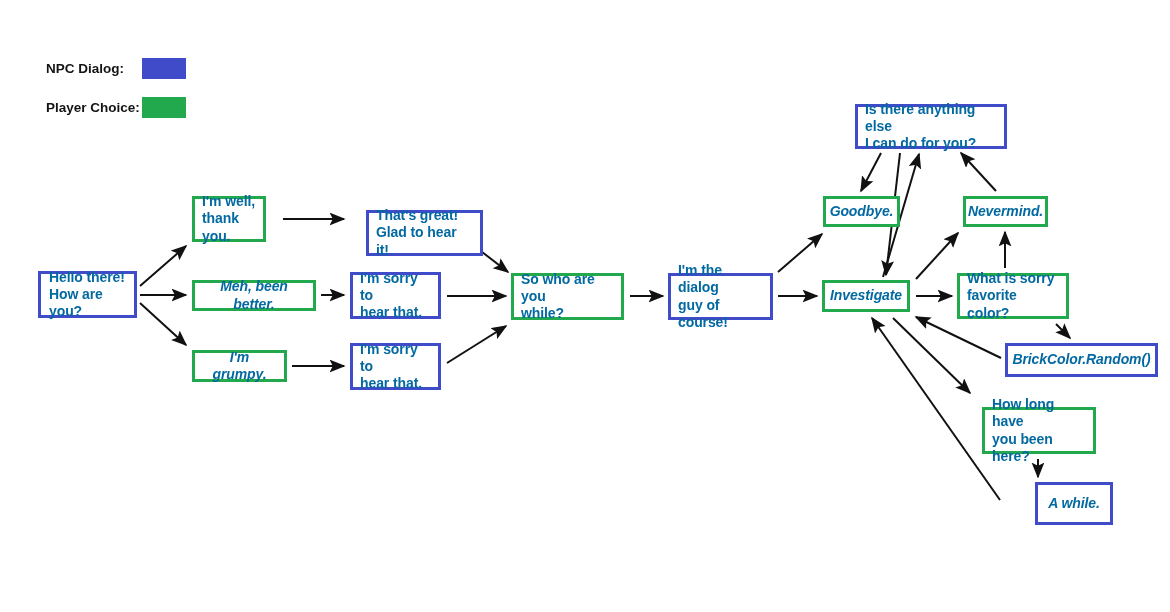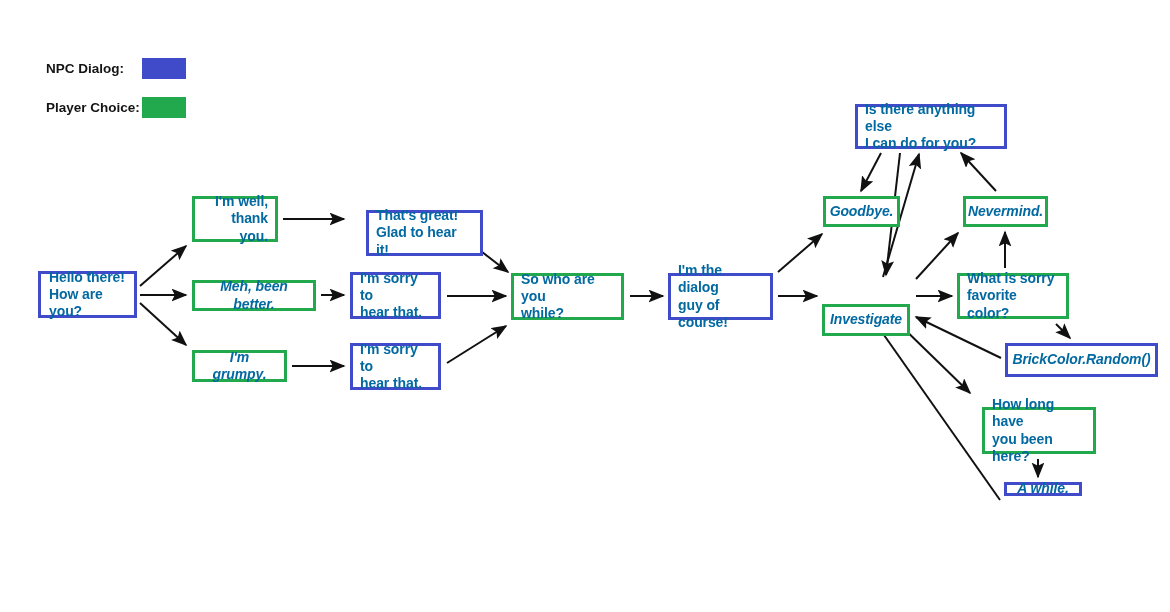--- a/index.html
+++ b/index.html
@@ -123,40 +123,40 @@
         <line x1="1001" y1="358" x2="916" y2="317" stroke="#111111" stroke-width="2" marker-end="url(#arrowhead)"></line>
         <line x1="893" y1="318" x2="970" y2="393" stroke="#111111" stroke-width="2" marker-end="url(#arrowhead)"></line>
         <line x1="1038" y1="459" x2="1038" y2="477" stroke="#111111" stroke-width="2" marker-end="url(#arrowhead)"></line>
         <line x1="1000" y1="500" x2="872" y2="318" stroke="#111111" stroke-width="2" marker-end="url(#arrowhead)"></line>
       </g>
   </svg>
 
   <div id="nodes">
       <div class="node npc" style="left: 38px; top: 271px; width: 99px; height: 47px; padding-left: 8px;">Hello there!
 How are you?</div>
-      <div class="node player" style="left: 192px; top: 196px; width: 86px; height: 46px; text-align: right;">I'm well,
+      <div class="node player" style="left: 192px; top: 196px; width: 74px; height: 46px;">I'm well,
 thank you.</div>
       <div class="node player center" style="left: 192px; top: 280px; width: 124px; height: 31px;">Meh, been better.</div>
       <div class="node player center" style="left: 192px; top: 350px; width: 95px; height: 32px;">I'm grumpy.</div>
       <div class="node npc" style="left: 366px; top: 196px; width: 117px; height: 46px; margin-top: 14px;">That's great!
 Glad to hear it!</div>
       <div class="node npc" style="left: 350px; top: 272px; width: 91px; height: 47px;">I'm sorry to
 hear that.</div>
       <div class="node npc" style="left: 350px; top: 343px; width: 91px; height: 47px;">I'm sorry to
 hear that.</div>
       <div class="node player" style="left: 511px; top: 273px; width: 113px; height: 47px;">So who are you
 while?</div>
       <div class="node npc" style="left: 668px; top: 273px; width: 105px; height: 47px;">I'm the dialog
 guy of course!</div>
       <div class="node npc" style="left: 855px; top: 104px; width: 152px; height: 45px;">Is there anything else
 I can do for you?</div>
       <div class="node player center" style="left: 823px; top: 196px; width: 77px; height: 31px;">Goodbye.</div>
       <div class="node player center" style="left: 963px; top: 196px; width: 85px; height: 31px;">Nevermind.</div>
-      <div class="node player center" style="left: 822px; top: 280px; width: 88px; height: 32px; margin-top: 24px;">Investigate</div>
+      <div class="node player center" style="left: 822px; top: 280px; width: 88px; height: 32px;">Investigate</div>
       <div class="node player" style="left: 957px; top: 273px; width: 112px; height: 46px;">What is sorry
 favorite color?</div>
       <div class="node npc center" style="left: 1005px; top: 343px; width: 153px; height: 34px;">BrickColor.Random()</div>
       <div class="node player" style="left: 982px; top: 407px; width: 114px; height: 47px;">How long have
 you been here?</div>
-      <div class="node npc center" style="left: 1004px; top: 482px; width: 78px; height: 14px;">A while.</div>
+      <div class="node npc center" style="left: 1035px; top: 482px; width: 78px; height: 43px;">A while.</div>
     </div>
 
 </div>
 
 </body></html>

